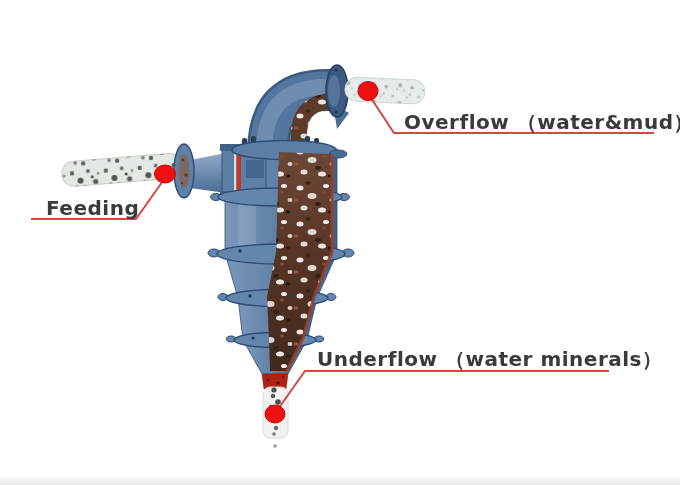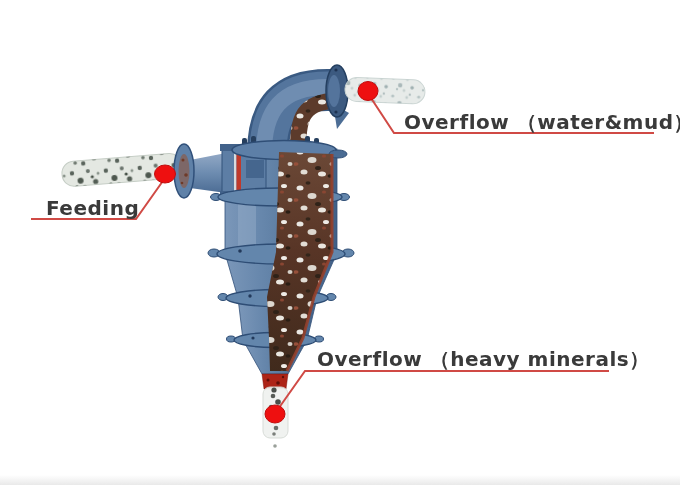--- a/index.html
+++ b/index.html
@@ -194,16 +194,16 @@
     <polyline points="609,371 305,371 276,412"></polyline>
   </g>
 
   <ellipse cx="165" cy="174" rx="10.5" ry="9" fill="#ee1010" stroke="#c00c0c" stroke-width="1"></ellipse>
   <ellipse cx="368" cy="91" rx="10" ry="9.5" fill="#ee1010" stroke="#c00c0c" stroke-width="1"></ellipse>
   <ellipse cx="275" cy="414" rx="10" ry="9" fill="#ee1010" stroke="#c00c0c" stroke-width="1"></ellipse>
 </svg>
 
 <div class="label" id="label-feeding">Feeding</div>
 <div class="label" id="label-overflow">Overflow （water&amp;mud）</div>
-<div class="label" id="label-underflow">Overflow （heavy minerals）</div>
+<div class="label" id="label-underflow">Underflow （water minerals）</div>
 
 <div id="bottom-shade"></div>
 </div>
 
 </body></html>

